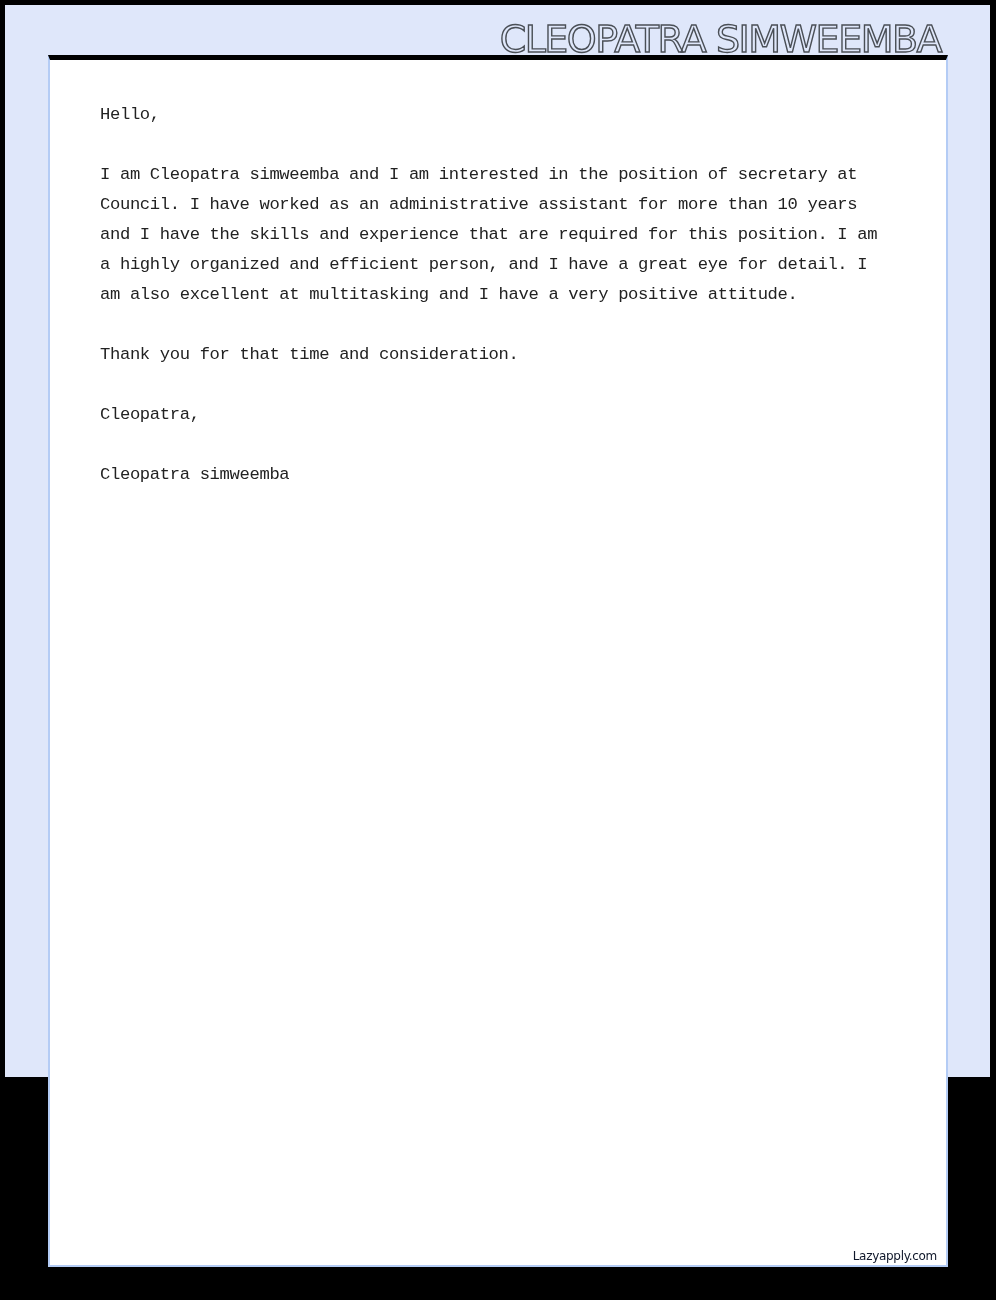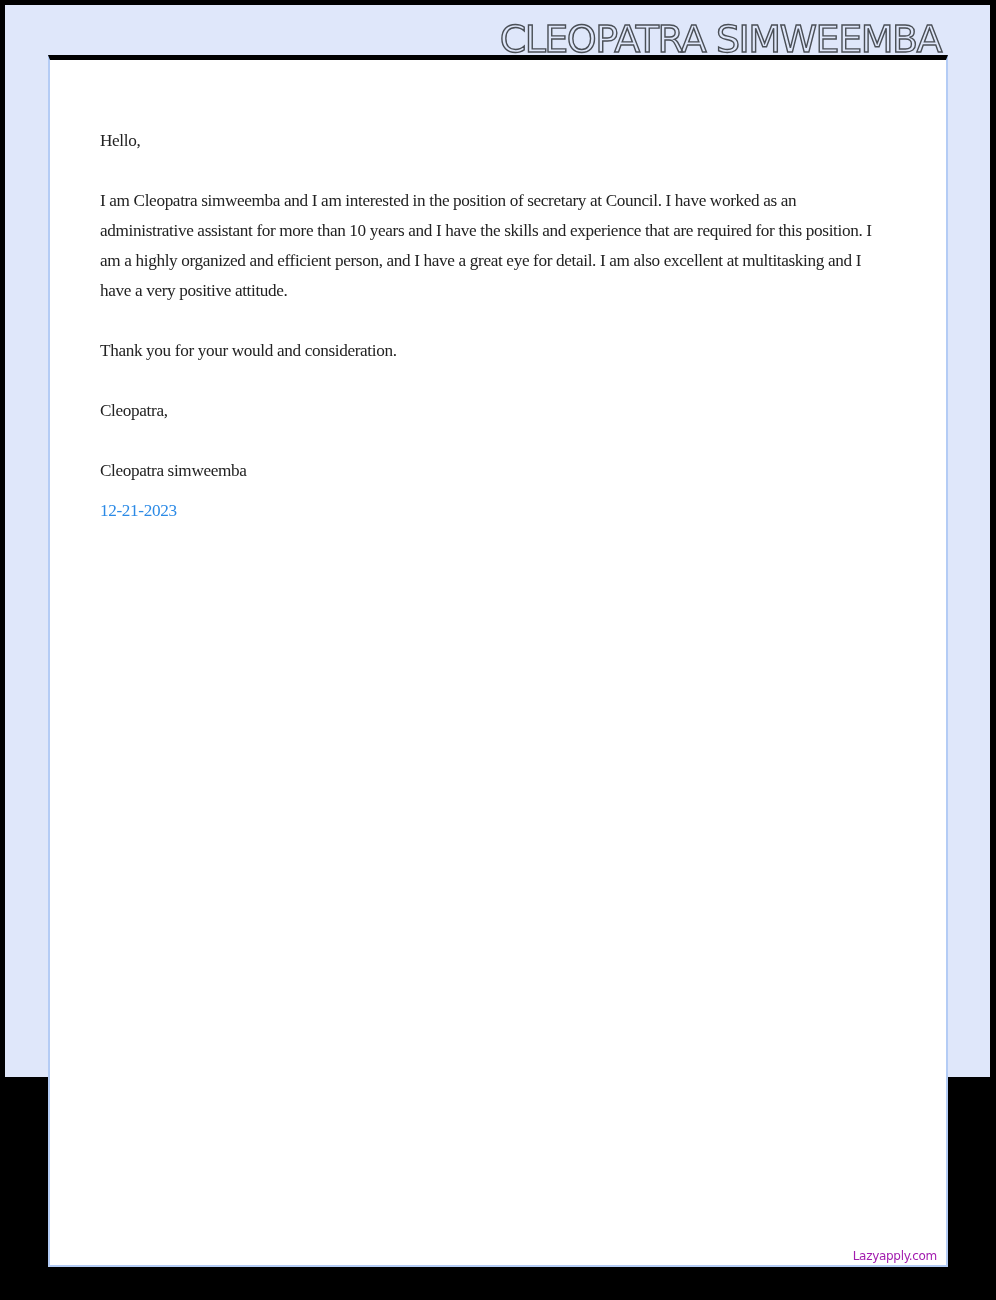--- a/index.html
+++ b/index.html
@@ -37,53 +37,51 @@
       border-left: 2px solid #b4ccf5;
       border-right: 2px solid #b4ccf5;
       border-bottom: 2px solid #b4ccf5;
       border-top: 5px solid #000000;
       box-sizing: content-box;
     }
     .body-text {
       position: absolute;
       left: 50px; top: 40px;
       width: 780px;
-      font-family: Liberation Serif, serif;
+      font-family: Liberation Mono, monospace;
       font-size: 17.2px;
       line-height: 30px;
       color: #222222;
       letter-spacing: -0.35px;
-      margin-top: 26px;
     }
     .body-text p { margin: 0 0 30px 0; }
     .body-text p.signature { margin-bottom: 10px; }
     .date {
       color: #2b8ae6;
       margin: 0;
     }
     .footer {
       position: absolute;
       right: 9px; bottom: 2px;
       font-family: "DejaVu Sans", sans-serif;
       font-size: 12px;
-      color: #a21caf;
+      color: #0f172a;
       letter-spacing: -0.3px;
     }
   </style>
 </head>
 <body>
 
 <div class="frame">
   <h1 class="heading">CLEOPATRA SIMWEEMBA</h1>
 
   <div class="page">
     <div class="body-text">
       <p>Hello,</p>
       <p>I am Cleopatra simweemba and I am interested in the position of secretary at Council. I have worked as an administrative assistant for more than 10 years and I have the skills and experience that are required for this position. I am a highly organized and efficient person, and I have a great eye for detail. I am also excellent at multitasking and I have a very positive attitude.</p>
-      <p>Thank you for your would and consideration.</p>
+      <p>Thank you for that time and consideration.</p>
       <p>Cleopatra,</p>
       <p class="signature">Cleopatra simweemba</p>
-      <p class="date">12-21-2023</p>
     </div>
 
     <div class="footer">Lazyapply.com</div>
   </div>
 </div>
 
 </body></html>

